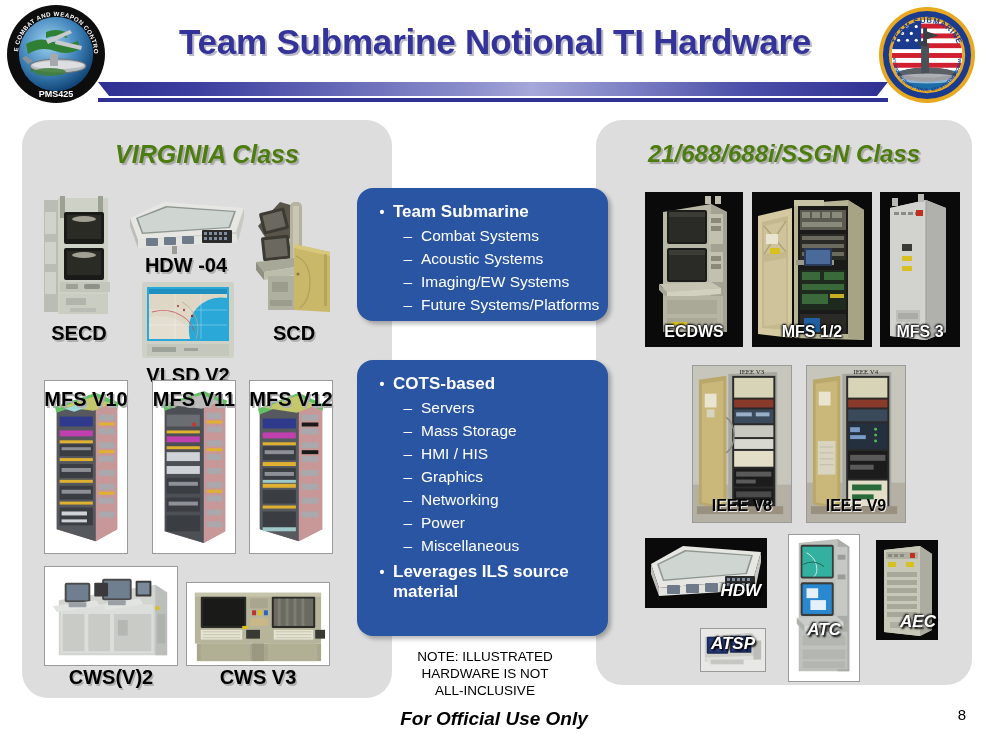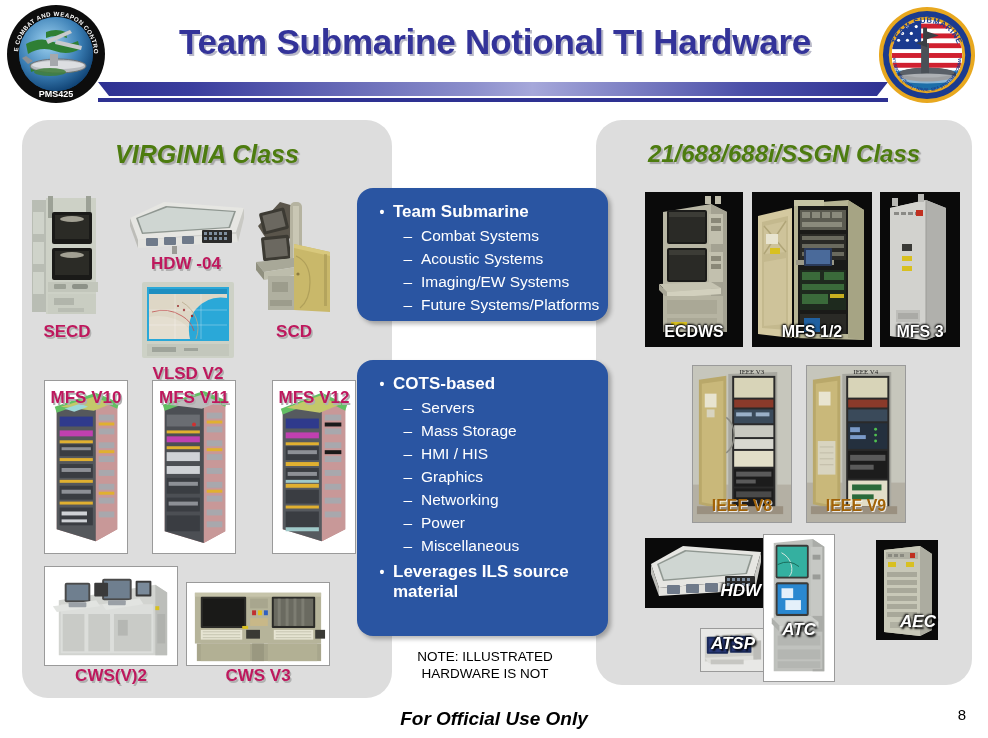--- a/index.html
+++ b/index.html
@@ -145,37 +145,37 @@
   .photo svg { display: block; width: 100%; height: 100%; }
 
   .cap {
     position: absolute;
     width: 100%;
     text-align: center;
     font-weight: bold;
     white-space: nowrap;
   }
   .cap-dark {
-    color: #be185d;
-    font-size: 17px;
+    color: #000000;
+    font-size: 20px;
     text-shadow: 1.5px 1.5px 0 #b0b0b0;
   }
   .cap-white {
     color: #ffffff;
     font-size: 16px;
     text-shadow: 1px 1px 2px #000, -1px 0 2px #000, 0 -1px 2px #000;
   }
   .cap-white-italic {
     color: #ffffff;
     font-size: 17px;
     font-style: italic;
     text-shadow: 1.5px 1.5px 2px #000, -1px -1px 2px #000;
   }
   .cap-blue {
-    color: #a16207;
+    color: #000000;
     font-size: 16px;
     text-shadow: 1px 1px 0 rgba(255,255,255,0.8);
   }
   .cap-onphoto { position: absolute; text-align: center; font-weight: bold; white-space: nowrap; }
   .framed { border: 1px solid #9a9a9a; background: #fff; box-sizing: border-box; }
 </style>
 </head>
 <body>
 
 <div id="header">
@@ -262,21 +262,21 @@
         <textPath href="#arcB" startOffset="50%" text-anchor="middle">NAVY SECNAV (RDA) - NAVAL SEA SYSTEMS COMMAND</textPath>
       </text>
     </svg>
   </div>
 </div>
 
 <div class="panel" id="panel-left">
   <div class="panel-heading">VIRGINIA Class</div>
 </div>
 
-<div class="item" style="left:28px; top:196px; width:78px; height:150px;">
+<div class="item" style="left:40px; top:196px; width:78px; height:150px;">
   <div class="photo" style="height:122px;">
     <svg viewBox="0 0 78 122" preserveAspectRatio="none">
       <rect width="78" height="122" fill="#dddddd"></rect>
       <rect x="4" y="4" width="14" height="112" fill="#b9bdb4"></rect>
       <rect x="5" y="16" width="11" height="22" fill="#cfd3ca"></rect>
       <rect x="5" y="46" width="11" height="22" fill="#cfd3ca"></rect>
       <rect x="5" y="76" width="11" height="22" fill="#cfd3ca"></rect>
       <rect x="18" y="2" width="50" height="116" fill="#cdd1c6"></rect>
       <rect x="20" y="0" width="5" height="22" fill="#9ca196"></rect>
       <rect x="58" y="0" width="5" height="22" fill="#9ca196"></rect>
@@ -488,21 +488,21 @@
       <g fill="#e0b030">
         <rect x="55" y="40" width="16" height="3"></rect>
           <rect x="55" y="68" width="16" height="3"></rect>
         <rect x="55" y="110" width="16" height="3"></rect>
       </g>
     </svg>
   </div>
   <div class="cap-onphoto cap-dark" style="left:0; top:8px; width:100%;">MFS V11</div>
 </div>
 
-<div class="item" style="left:272px; top:380px; width:84px; height:223px;">
+<div class="item" style="left:249px; top:380px; width:84px; height:223px;">
   <div class="photo framed" style="height:174px;">
     <svg viewBox="0 0 84 174" preserveAspectRatio="none">
       <rect width="84" height="174" fill="#ffffff"></rect>
       <path d="M10 32 L50 18 L74 28 L74 150 L50 162 L10 150 Z" fill="#c08f8f"></path>
       <path d="M50 18 L74 28 L74 150 L50 162 Z" fill="#c89898"></path>
       <path d="M10 32 L50 18 L50 162 L10 150 Z" fill="#565a5f"></path>
       <path d="M8 28 L50 12 L76 24 L74 30 L50 18 L10 34 Z" fill="#63c063"></path>
       <path d="M14 27 L48 15 L68 24 L48 32 Z" fill="#c3c86a"></path>
       <rect x="13" y="38" width="34" height="10" fill="#2f3a8c"></rect>
       <rect x="13" y="52" width="34" height="6" fill="#c040b0"></rect>
@@ -863,21 +863,21 @@
       <rect x="8" y="10" width="18" height="14" fill="#2a3a7a"></rect>
       <rect x="32" y="9" width="18" height="14" fill="#2a3a7a"></rect>
       <path d="M4 30 L54 28 L58 32 L8 36 Z" fill="#e0e0dc"></path>
       <rect x="10" y="32" width="34" height="5" fill="#c6c6c2"></rect>
       <rect x="54" y="12" width="8" height="20" fill="#bcbcb8"></rect>
     </svg>
   </div>
   <div class="cap-onphoto cap-white-italic" style="left:0; top:6px; width:100%; text-align:center;">ATSP</div>
 </div>
 
-<div class="item" style="left:763px; top:534px; width:72px; height:128px;border-radius:8px;">
+<div class="item" style="left:788px; top:534px; width:72px; height:128px;border-radius:8px;">
   <div class="photo framed" style="height:148px;">
     <svg viewBox="0 0 72 148" preserveAspectRatio="none">
       <rect width="72" height="148" fill="#ffffff"></rect>
       <path d="M10 8 L50 4 L62 12 L62 138 L10 138 Z" fill="#bec0bc"></path>
       <path d="M50 4 L62 12 L62 138 L50 138 Z" fill="#aaaca8"></path>
       <rect x="12" y="10" width="34" height="34" rx="2" fill="#3a3a38"></rect>
       <rect x="14" y="12" width="30" height="30" fill="#2aa89a"></rect>
       <path d="M14 12 h30 v30 h-30z" fill="#34b0a0"></path>
       <path d="M18 18 q8 4 10 12 q2 8 -2 12" stroke="#d8e8e0" fill="none" stroke-width="1"></path>
       <path d="M14 30 q12 -6 22 2" stroke="#1a6a5a" fill="none" stroke-width="1"></path>
@@ -989,16 +989,17 @@
   </div>
   <div class="co-l1" style="margin-top:5px;">
     <span class="mk">•</span>
     <span class="tx" style="white-space:normal;">Leverages ILS source material</span>
   </div>
 </div>
 
 <div id="note">
   <div>NOTE:  ILLUSTRATED</div>
   <div>HARDWARE IS NOT</div>
+  <div>ALL-INCLUSIVE</div>
 </div>
 
 <div id="footer-text">For Official Use Only</div>
 <div id="page-number">8</div>
 
 </body></html>

